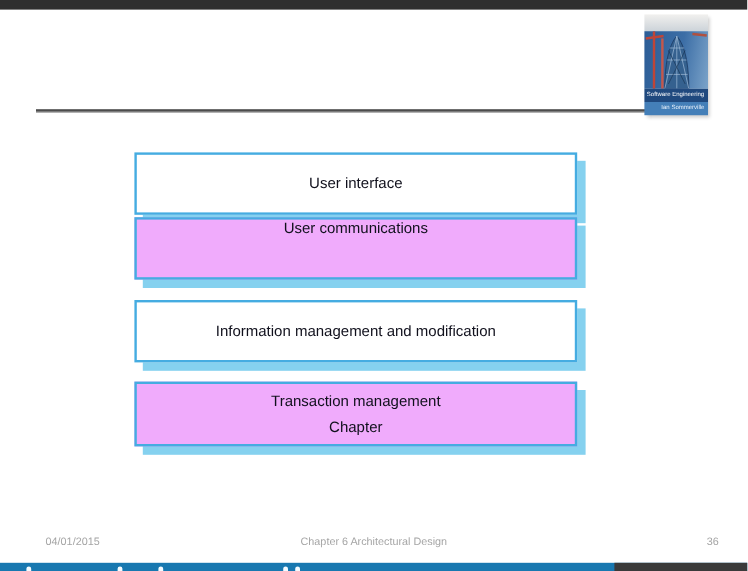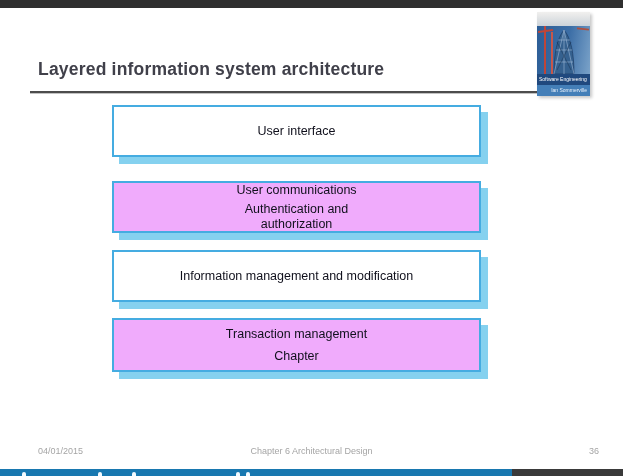--- a/index.html
+++ b/index.html
@@ -44,42 +44,41 @@
 
   
   .layer{
     position:absolute;left:112px;width:369px;box-sizing:border-box;
     border:2px solid #45ace1;background:#ffffff;
     box-shadow:7px 7px 0 #85d1ef;
     display:flex;align-items:center;justify-content:center;
     font-size:12.5px;color:#10101c;text-align:center;
   }
   .layer.blue{background:#f0abfc;flex-direction:column;}
-  .layer-1{top:105px;height:52px;text-align:center;}
+  .layer-1{top:127px;height:52px;text-align:center;}
   .layer-2{top:181px;height:52px;}
   .layer-3{top:250px;height:52px;}
   .layer-4{top:318px;height:54px;flex-direction:column;gap:8px;}
   .layer-2 .cell{flex:1;text-align:center;}
   .layer-2 .cell-left{flex:1.15;}
   .layer-2 .cell-right{display:flex;justify-content:center;}
   .layer-2 .cell-right span{display:inline-block;max-width:125px;line-height:1.15;}
 
   
   .footer-date{position:absolute;left:38px;top:446px;font-size:9px;color:#a5a5a5;}
   .footer-center{position:absolute;left:0;top:446px;width:623px;text-align:center;font-size:9px;color:#a5a5a5;}
   .footer-page{position:absolute;right:24px;top:446px;font-size:9px;color:#a5a5a5;}
 </style>
 </head>
 <body>
 
 <div class="stage">
 
   <div class="topbar"></div>
 
-  <h1 class="title">Layered information system architecture</h1>
   <div class="title-rule"></div>
 
   <div class="book">
     <div class="book-sky"></div>
     <div class="book-main">
       <div class="crane-mast"></div>
       <div class="crane-mast2"></div>
       <div class="crane-jib"></div>
       <div class="crane-jib2"></div>
       <svg width="53" height="48" viewBox="0 0 53 48" style="position:absolute;left:0;top:0;">
@@ -93,23 +92,20 @@
   </div>
 
   <div>
 
     <div class="layer layer-1">
       <span>User interface</span>
     </div>
 
     <div class="layer blue layer-2">
       <span class="cell cell-left">User communications</span>
-      <span class="cell cell-right">
-          <span>Authentication and authorization</span>
-        </span>
     </div>
 
     <div class="layer layer-3">
       <span>Information management and modification</span>
     </div>
 
     <div class="layer blue layer-4">
       <span>Transaction management</span>
       <span>Chapter</span>
     </div>

